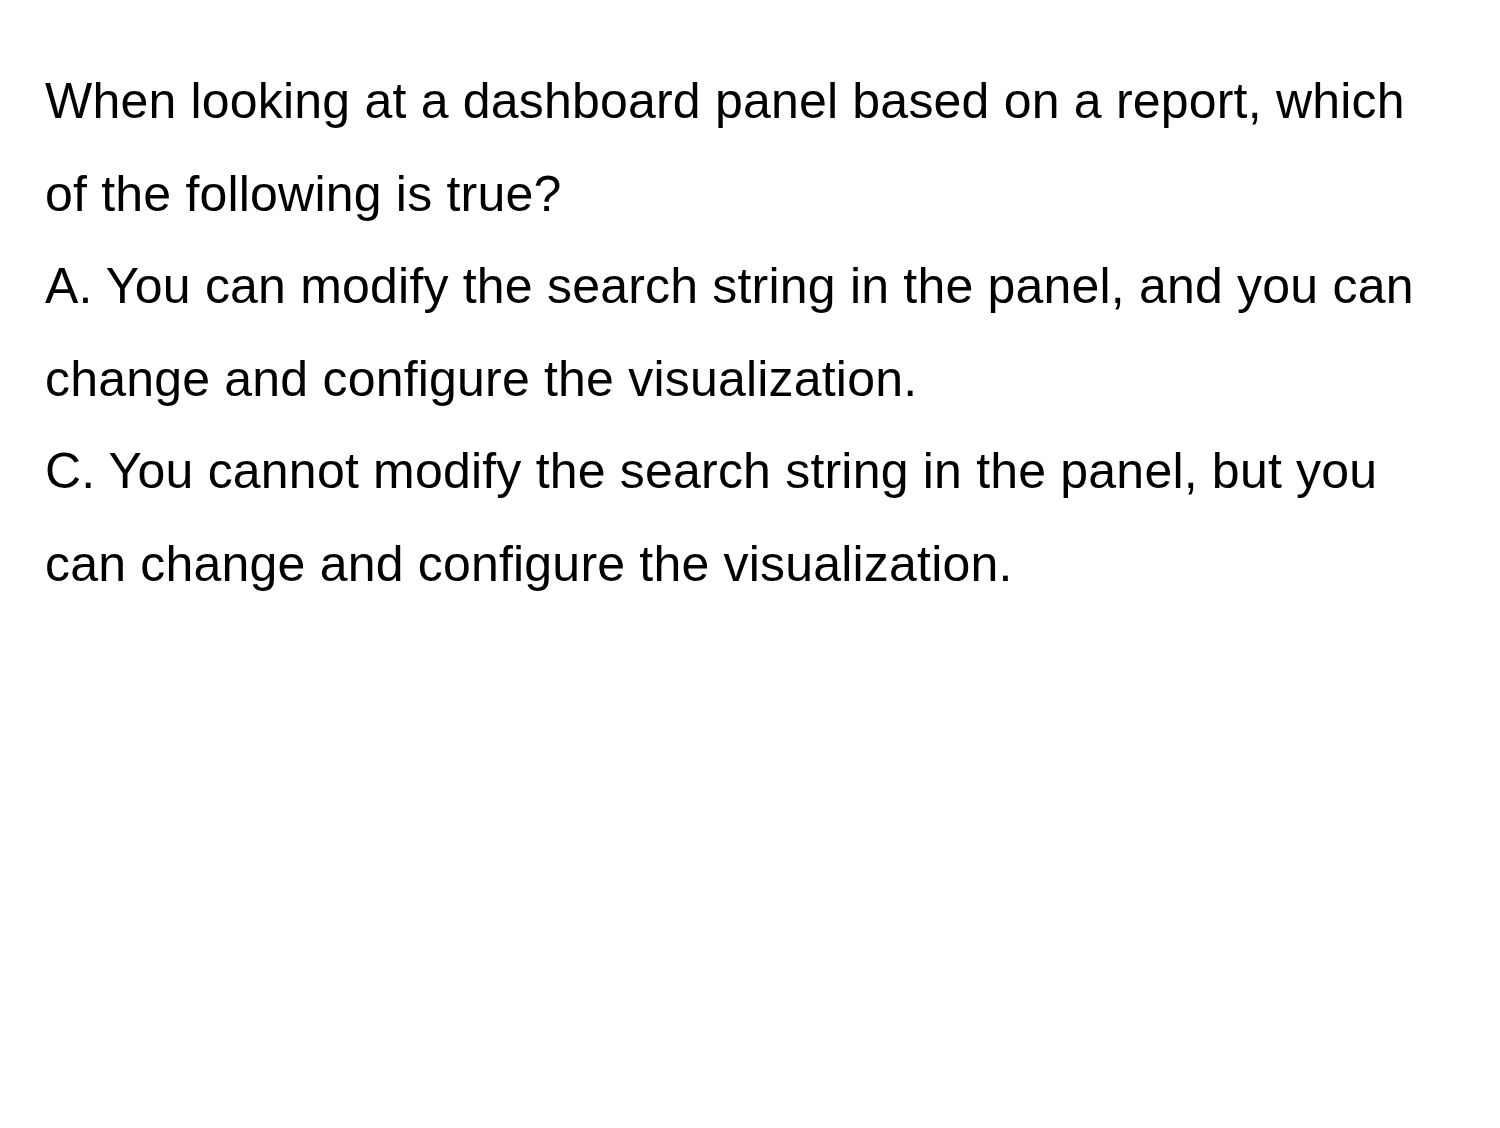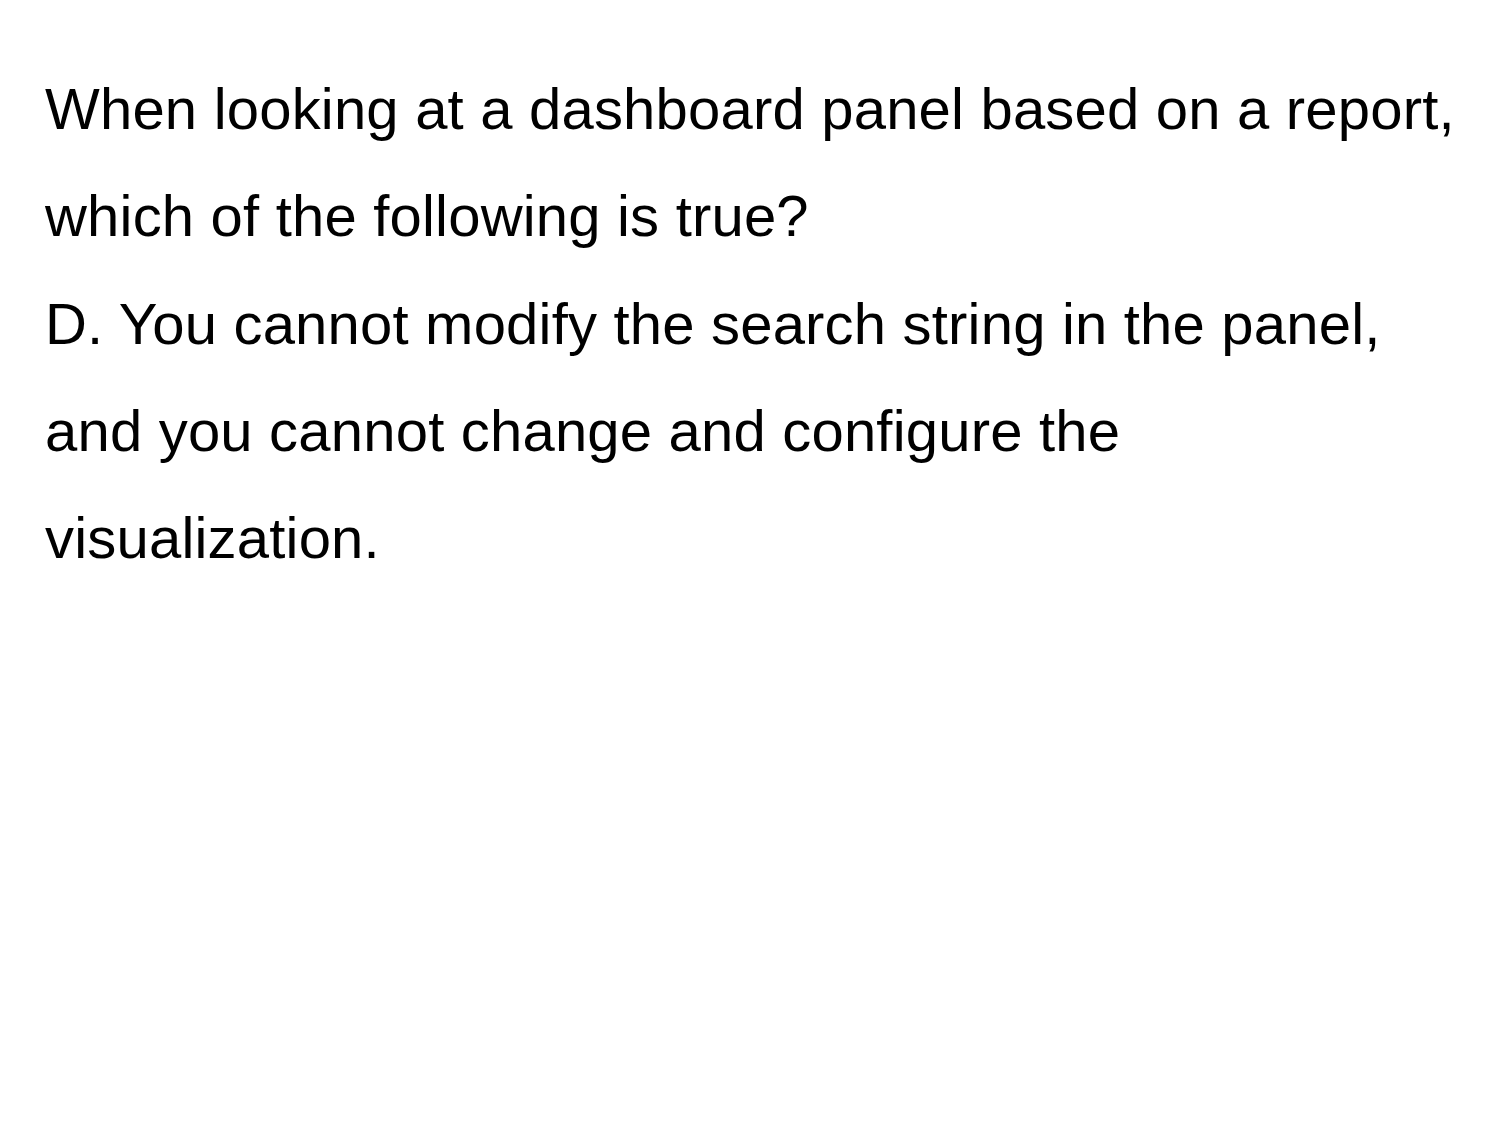--- a/index.html
+++ b/index.html
@@ -9,30 +9,31 @@
   }
   body {
     width: 1500px;
     height: 1128px;
     background: #ffffff;
     font-family: -apple-system, BlinkMacSystemFont, "Segoe UI", "Helvetica Neue", Arial, sans-serif;
     color: #000000;
     padding: 55px 45px 45px 45px;
   }
   .content {
-    font-size: 58px;
+    font-size: 50px;
     line-height: 1.85;
     letter-spacing: 0.2px;
   }
   .question {
     margin-bottom: 0;
   }
   .option {
     margin-bottom: 0;
   }
 </style>
 </head>
 <body>
 
 <div class="content">
   <div class="question">When looking at a dashboard panel based on a report, which of the following is true?</div>
-  <div class="option">D. You cannot modify the search string in the panel, and you cannot change and configure the visualization.</div>
+  <div class="option">A. You can modify the search string in the panel, and you can change and configure the visualization.</div>
+  <div class="option">C. You cannot modify the search string in the panel, but you can change and configure the visualization.</div>
 </div>
 
 </body></html>

